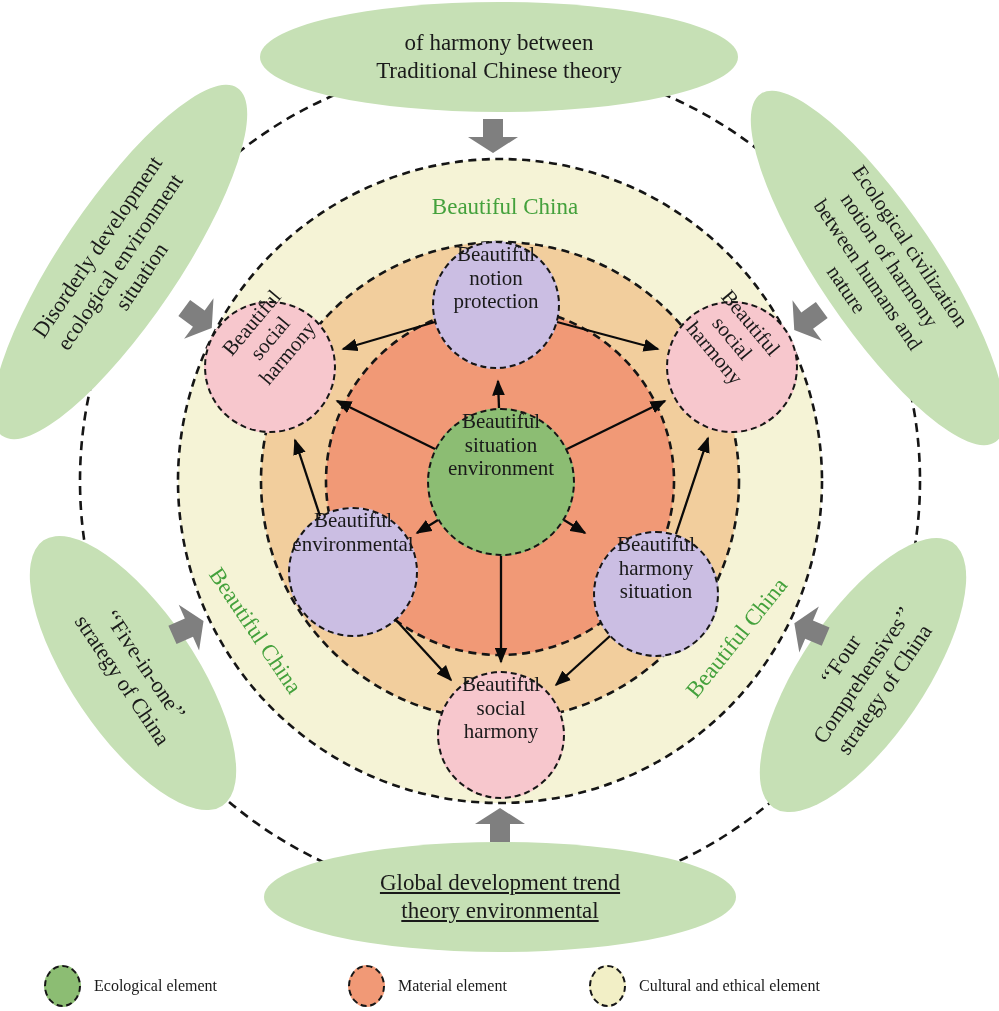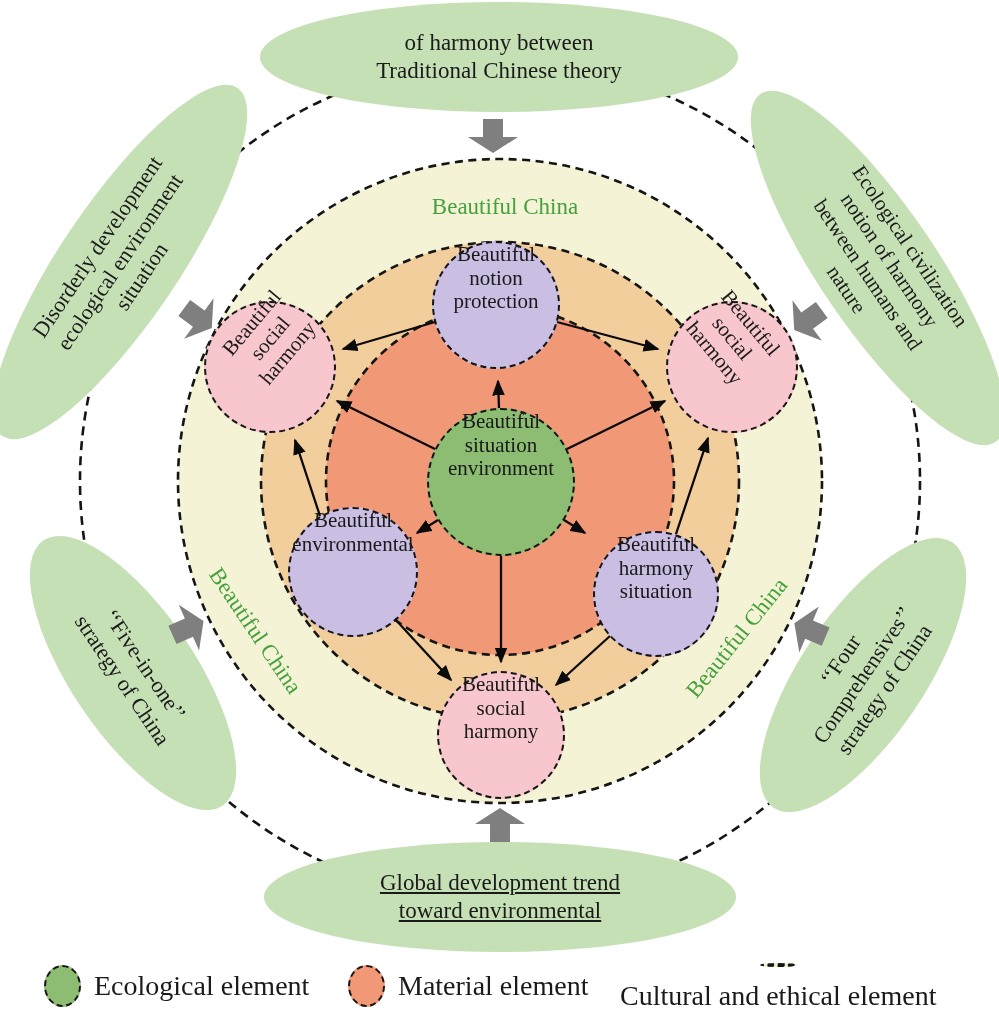--- a/index.html
+++ b/index.html
@@ -28,21 +28,21 @@
   
   .china{position:absolute;color:#44A13C;font-size:23px;white-space:nowrap;
          display:flex;align-items:center;justify-content:center;}
 
   
   .legend-item{position:absolute;top:963px;display:flex;align-items:center;gap:13px;height:46px;}
   .swatch{width:37px;height:42px;border-radius:50%;border:2.6px dashed #151515;box-sizing:border-box;}
   .sw-eco{background:#8CBD73;}
   .sw-mat{background:#F19976;}
   .sw-cul{background:#F2EFC6;}
-  .legend-label{font-size:28px;white-space:nowrap;}
+  .legend-label{font-size:16px;white-space:nowrap;}
 </style>
 </head>
 <body>
 
 <div id="stage">
 
   <svg class="layer" width="999" height="1011" viewBox="0 0 999 1011">
     <circle cx="500" cy="481" r="420" fill="#ffffff" stroke="#151515" stroke-width="2.6" stroke-dasharray="9 6"></circle>
     <circle cx="500" cy="481" r="322" fill="#F5F3D6" stroke="#151515" stroke-width="2.6" stroke-dasharray="8 5.5"></circle>
     <circle cx="500" cy="481" r="239" fill="#F2CE9D" stroke="#151515" stroke-width="2.6" stroke-dasharray="8 5.5"></circle>
@@ -84,21 +84,21 @@
     <div class="elines">
       <div>‘‘Four</div>
       <div>Comprehensives’’</div>
       <div>strategy of China</div>
     </div>
   </div>
 
   <div class="oe horiz" style="left:264px;top:842px;width:472px;height:110px;text-decoration:underline;">
     <div class="elines">
       <div>Global development trend</div>
-      <div>toward environmental</div>
+      <div>theory environmental</div>
     </div>
   </div>
 
   <div class="china" style="left:405px;top:191px;width:200px;height:32px;">
     <span>Beautiful China</span>
   </div>
   <div class="china" style="left:170px;top:615px;width:170px;height:32px;transform:rotate(56deg);">
     <span>Beautiful China</span>
   </div>
   <div class="china" style="left:652px;top:622px;width:170px;height:32px;transform:rotate(-51deg);">
@@ -191,18 +191,18 @@
   </svg>
 
   <div class="legend-item" style="left:44px;">
     <div class="swatch sw-eco"></div>
     <div class="legend-label">Ecological element</div>
   </div>
   <div class="legend-item" style="left:348px;">
     <div class="swatch sw-mat"></div>
     <div class="legend-label">Material element</div>
   </div>
-  <div class="legend-item" style="left:620px;flex-direction:column;">
+  <div class="legend-item" style="left:589px;">
     <div class="swatch sw-cul"></div>
     <div class="legend-label">Cultural and ethical element</div>
   </div>
 
 </div>
 
 </body></html>

